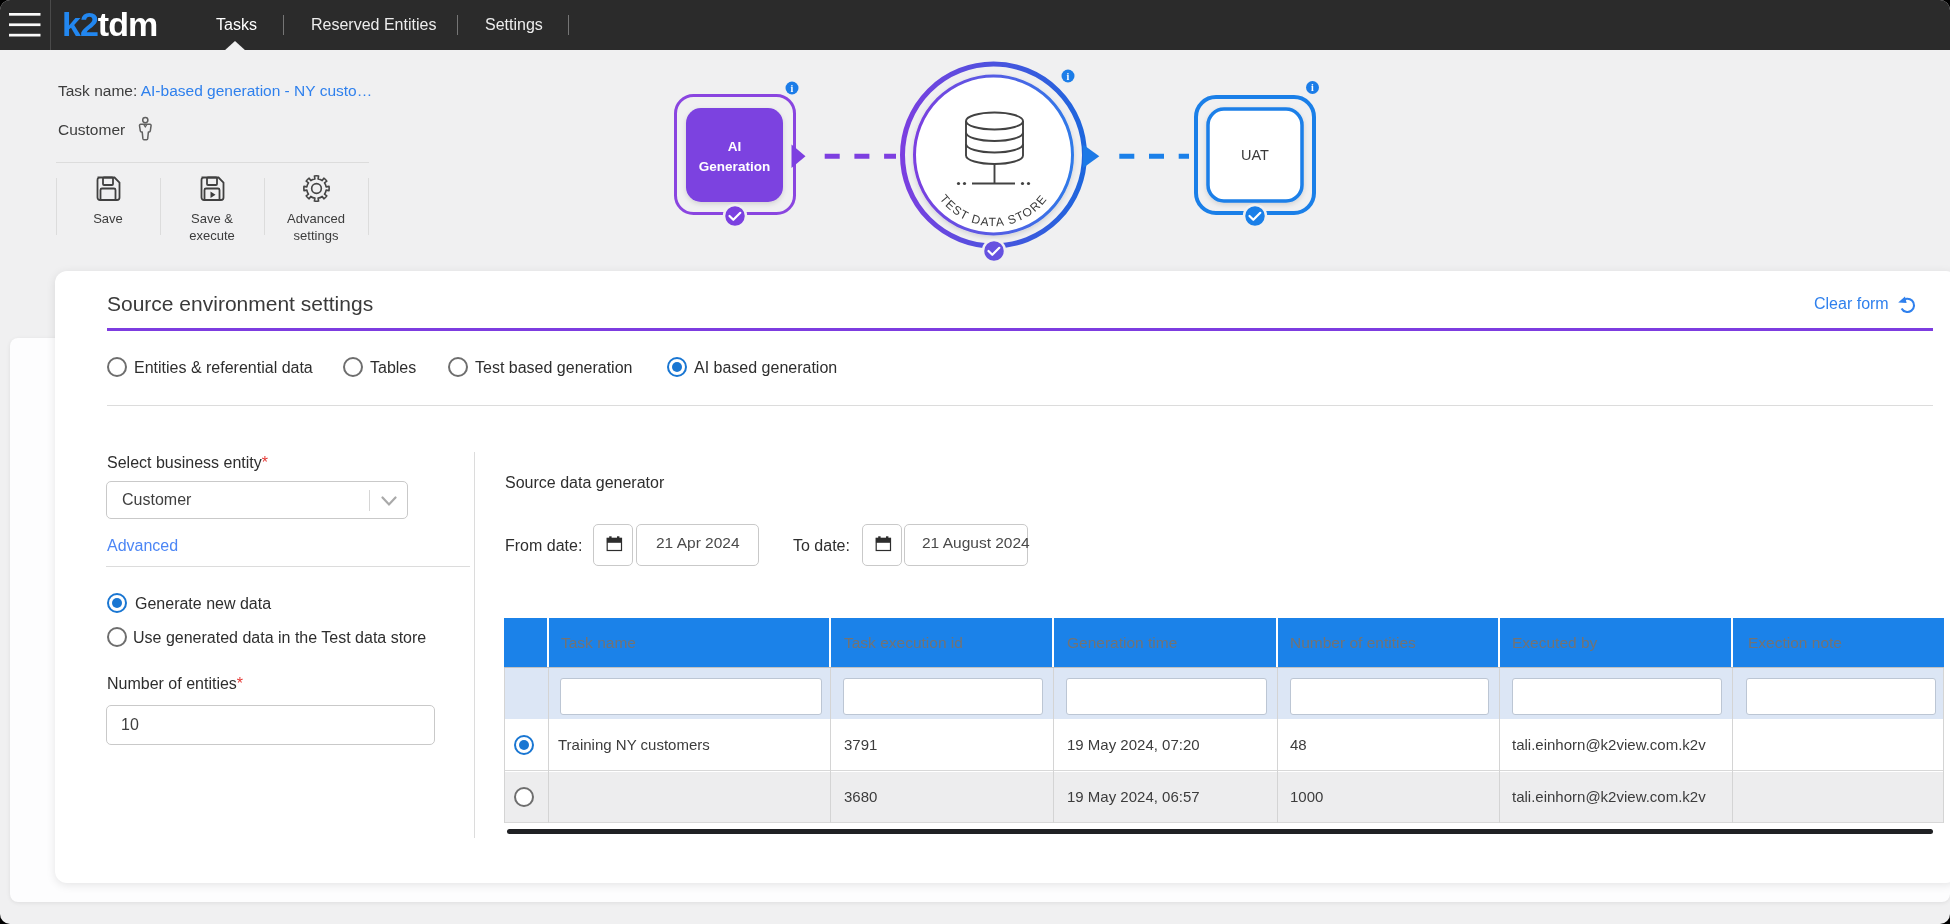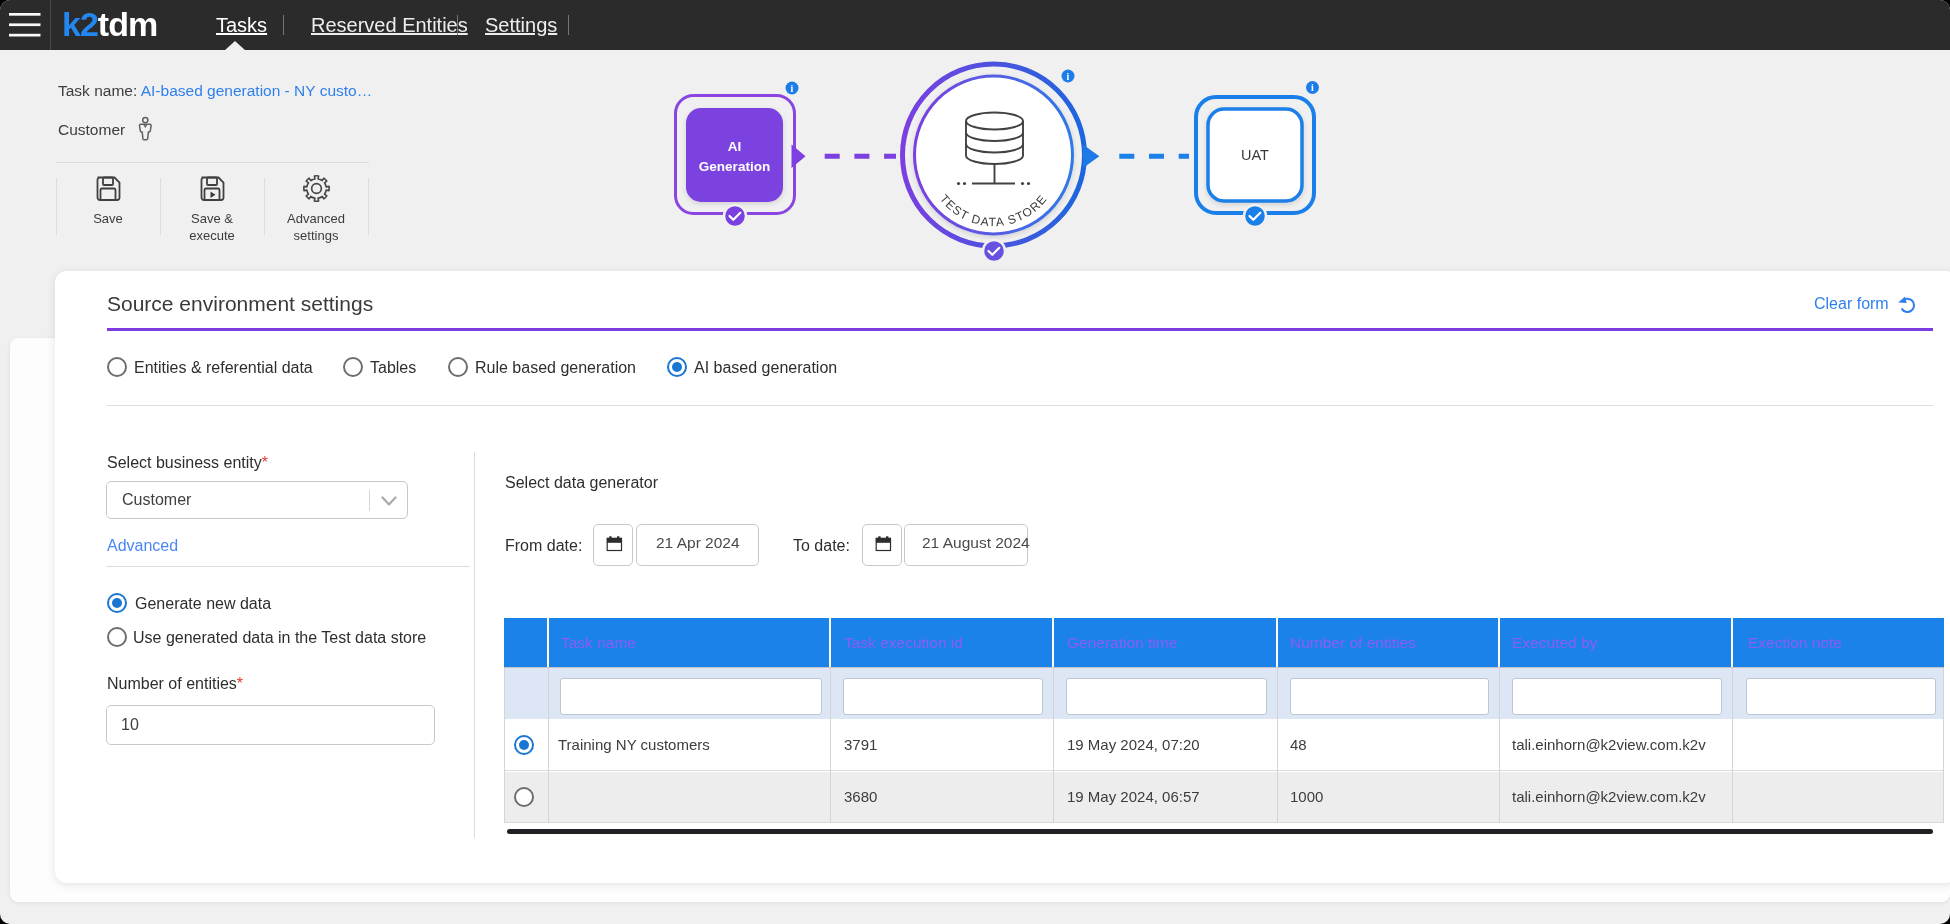--- a/index.html
+++ b/index.html
@@ -3,21 +3,21 @@
 <meta charset="utf-8">
 <style>
   * { margin:0; padding:0; box-sizing:border-box; }
   html,body { width:1950px; height:924px; background:#000; font-family:"Liberation Sans", sans-serif; }
   #frame { position:absolute; left:0; top:0; width:1950px; height:924px; background:#f0f0f1; border-radius:10px; overflow:hidden; }
   .abs { position:absolute; }
 
   
   #topbar { position:absolute; left:0; top:0; width:1950px; height:50px; background:#2b2b2b; }
   #topbar .vsep { position:absolute; top:0; width:1px; height:50px; background:#4a4a4a; }
-  .navitem { position:absolute; top:0; height:50px; line-height:50px; color:#ededed; font-size:20px;text-decoration:underline; }
+  .navitem { position:absolute; top:0; height:50px; line-height:50px; color:#ededed; font-size:16px; }
   .navsep { position:absolute; top:15px; width:1px; height:20px; background:#757575; }
   #notch { position:absolute; left:224px; top:41px; width:0; height:0; border-left:11px solid transparent; border-right:11px solid transparent; border-bottom:10px solid #f0f0f1; }
 
   
   .hline { position:absolute; background:#dcdcdc; height:1px; }
   .toolsep { position:absolute; background:#dcdcdc; width:1px; }
   .tool-label { position:absolute; font-size:13px; color:#3c3c3c; text-align:center; line-height:17px; }
 
   
   #behind { position:absolute; left:10px; top:338px; width:1940px; height:564px; background:#fdfdfe; border-radius:8px; box-shadow:0 1px 4px rgba(0,0,0,0.08); }
@@ -28,21 +28,21 @@
   .red { color:#e53935; }
 
   .radio { position:absolute; width:20px; height:20px; border-radius:50%; border:2px solid #6e6e6e; background:#fff; }
   .radio.sel { border-color:#1976d2; }
   .radio.sel::after { content:""; position:absolute; left:3px; top:3px; width:10px; height:10px; border-radius:50%; background:#1976d2; }
 
   .inputbox { position:absolute; border:1px solid #c9c9c9; border-radius:5px; background:#fff; }
 
   
   #tbl { position:absolute; left:504px; top:618px; width:1440px; height:206px; }
-  .thx { position:absolute; top:0; height:37px; color:#8b5cf6; font-size:15.5px; line-height:50px; }
+  .thx { position:absolute; top:0; height:37px; color:#737373; font-size:15.5px; line-height:50px; }
   .tfi { position:absolute; background:#fff; border:1px solid #bcc6d4; border-radius:3px; }
   .trx { position:absolute; height:44px; font-size:15px; color:#3c3c3c; line-height:52px; }
   .tsep { position:absolute; top:50px; width:1px; height:155px; background:#d4d4d4; }
 </style>
 </head>
 <body>
 <div id="frame">
 
   <div id="topbar">
     <svg class="abs" style="left:9px;top:13px" width="32" height="24" viewBox="0 0 32 24">
@@ -168,21 +168,21 @@
     <path d="M5.0 8.6 A6.6 6.6 0 1 1 4.6 15.4" fill="none" stroke="#2f80ed" stroke-width="2.1"></path>
     <path d="M1.2 9.4 L8.0 3.6 L9.6 9.9 Z" fill="#2f80ed"></path>
   </svg>
   <div class="abs" style="left:107px;top:328px;width:1826px;height:3px;background:#7d3ce0"></div>
 
   <div class="radio" style="left:107px;top:357px"></div>
   <div class="abs lbl" style="left:134px;top:359px">Entities &amp; referential data</div>
   <div class="radio" style="left:343px;top:357px"></div>
   <div class="abs lbl" style="left:370px;top:359px">Tables</div>
   <div class="radio" style="left:448px;top:357px"></div>
-  <div class="abs lbl" style="left:475px;top:359px">Rule based generation</div>
+  <div class="abs lbl" style="left:475px;top:359px">Test based generation</div>
   <div class="radio sel" style="left:667px;top:357px"></div>
   <div class="abs lbl" style="left:694px;top:359px">AI based generation</div>
   <div class="hline" style="left:107px;top:405px;width:1826px"></div>
 
   <div class="abs lbl" style="left:107px;top:454px">Select business entity<span class="red">*</span></div>
   <div class="inputbox" style="left:106px;top:481px;width:302px;height:38px"></div>
   <div class="abs" style="left:122px;top:491px;font-size:16px;color:#3f3f3f">Customer</div>
   <div class="abs" style="left:369px;top:490px;width:1px;height:21px;background:#d6d6d6"></div>
   <svg class="abs" style="left:381px;top:496px" width="16" height="11" viewBox="0 0 16 11">
     <path d="M1.5 1.5 L8 8.5 L14.5 1.5" fill="none" stroke="#a9a9a9" stroke-width="2.2" stroke-linecap="round"></path>
@@ -192,21 +192,21 @@
   <div class="radio sel" style="left:107px;top:593px"></div>
   <div class="abs lbl" style="left:135px;top:595px">Generate new data</div>
   <div class="radio" style="left:107px;top:627px"></div>
   <div class="abs lbl" style="left:133px;top:629px">Use generated data in the Test data store</div>
   <div class="abs lbl" style="left:107px;top:675px">Number of entities<span class="red">*</span></div>
   <div class="inputbox" style="left:106px;top:705px;width:329px;height:40px"></div>
   <div class="abs" style="left:121px;top:716px;font-size:16px;color:#3f3f3f">10</div>
 
   <div class="abs" style="left:474px;top:452px;width:1px;height:386px;background:#dcdcdc"></div>
 
-  <div class="abs lbl" style="left:505px;top:474px">Select data generator</div>
+  <div class="abs lbl" style="left:505px;top:474px">Source data generator</div>
   <div class="abs lbl" style="left:505px;top:537px">From date:</div>
   <div class="inputbox" style="left:593px;top:524px;width:40px;height:42px"></div>
   <svg class="abs" style="left:606px;top:536px" width="17" height="17" viewBox="0 0 17 17">
     <rect x="3.2" y="0.3" width="2.4" height="2.4" fill="#2d2d2d"></rect>
     <rect x="11.0" y="0.3" width="2.4" height="2.4" fill="#2d2d2d"></rect>
     <rect x="0.9" y="2.0" width="14.9" height="4.8" fill="#2d2d2d"></rect>
     <rect x="1.2" y="2.3" width="14.3" height="12.2" fill="none" stroke="#2d2d2d" stroke-width="1.2"></rect>
   </svg>
   <div class="inputbox" style="left:636px;top:524px;width:123px;height:42px"></div>
   <div class="abs" style="left:656px;top:534px;font-size:15.5px;color:#4a4a4a">21 Apr 2024</div>

